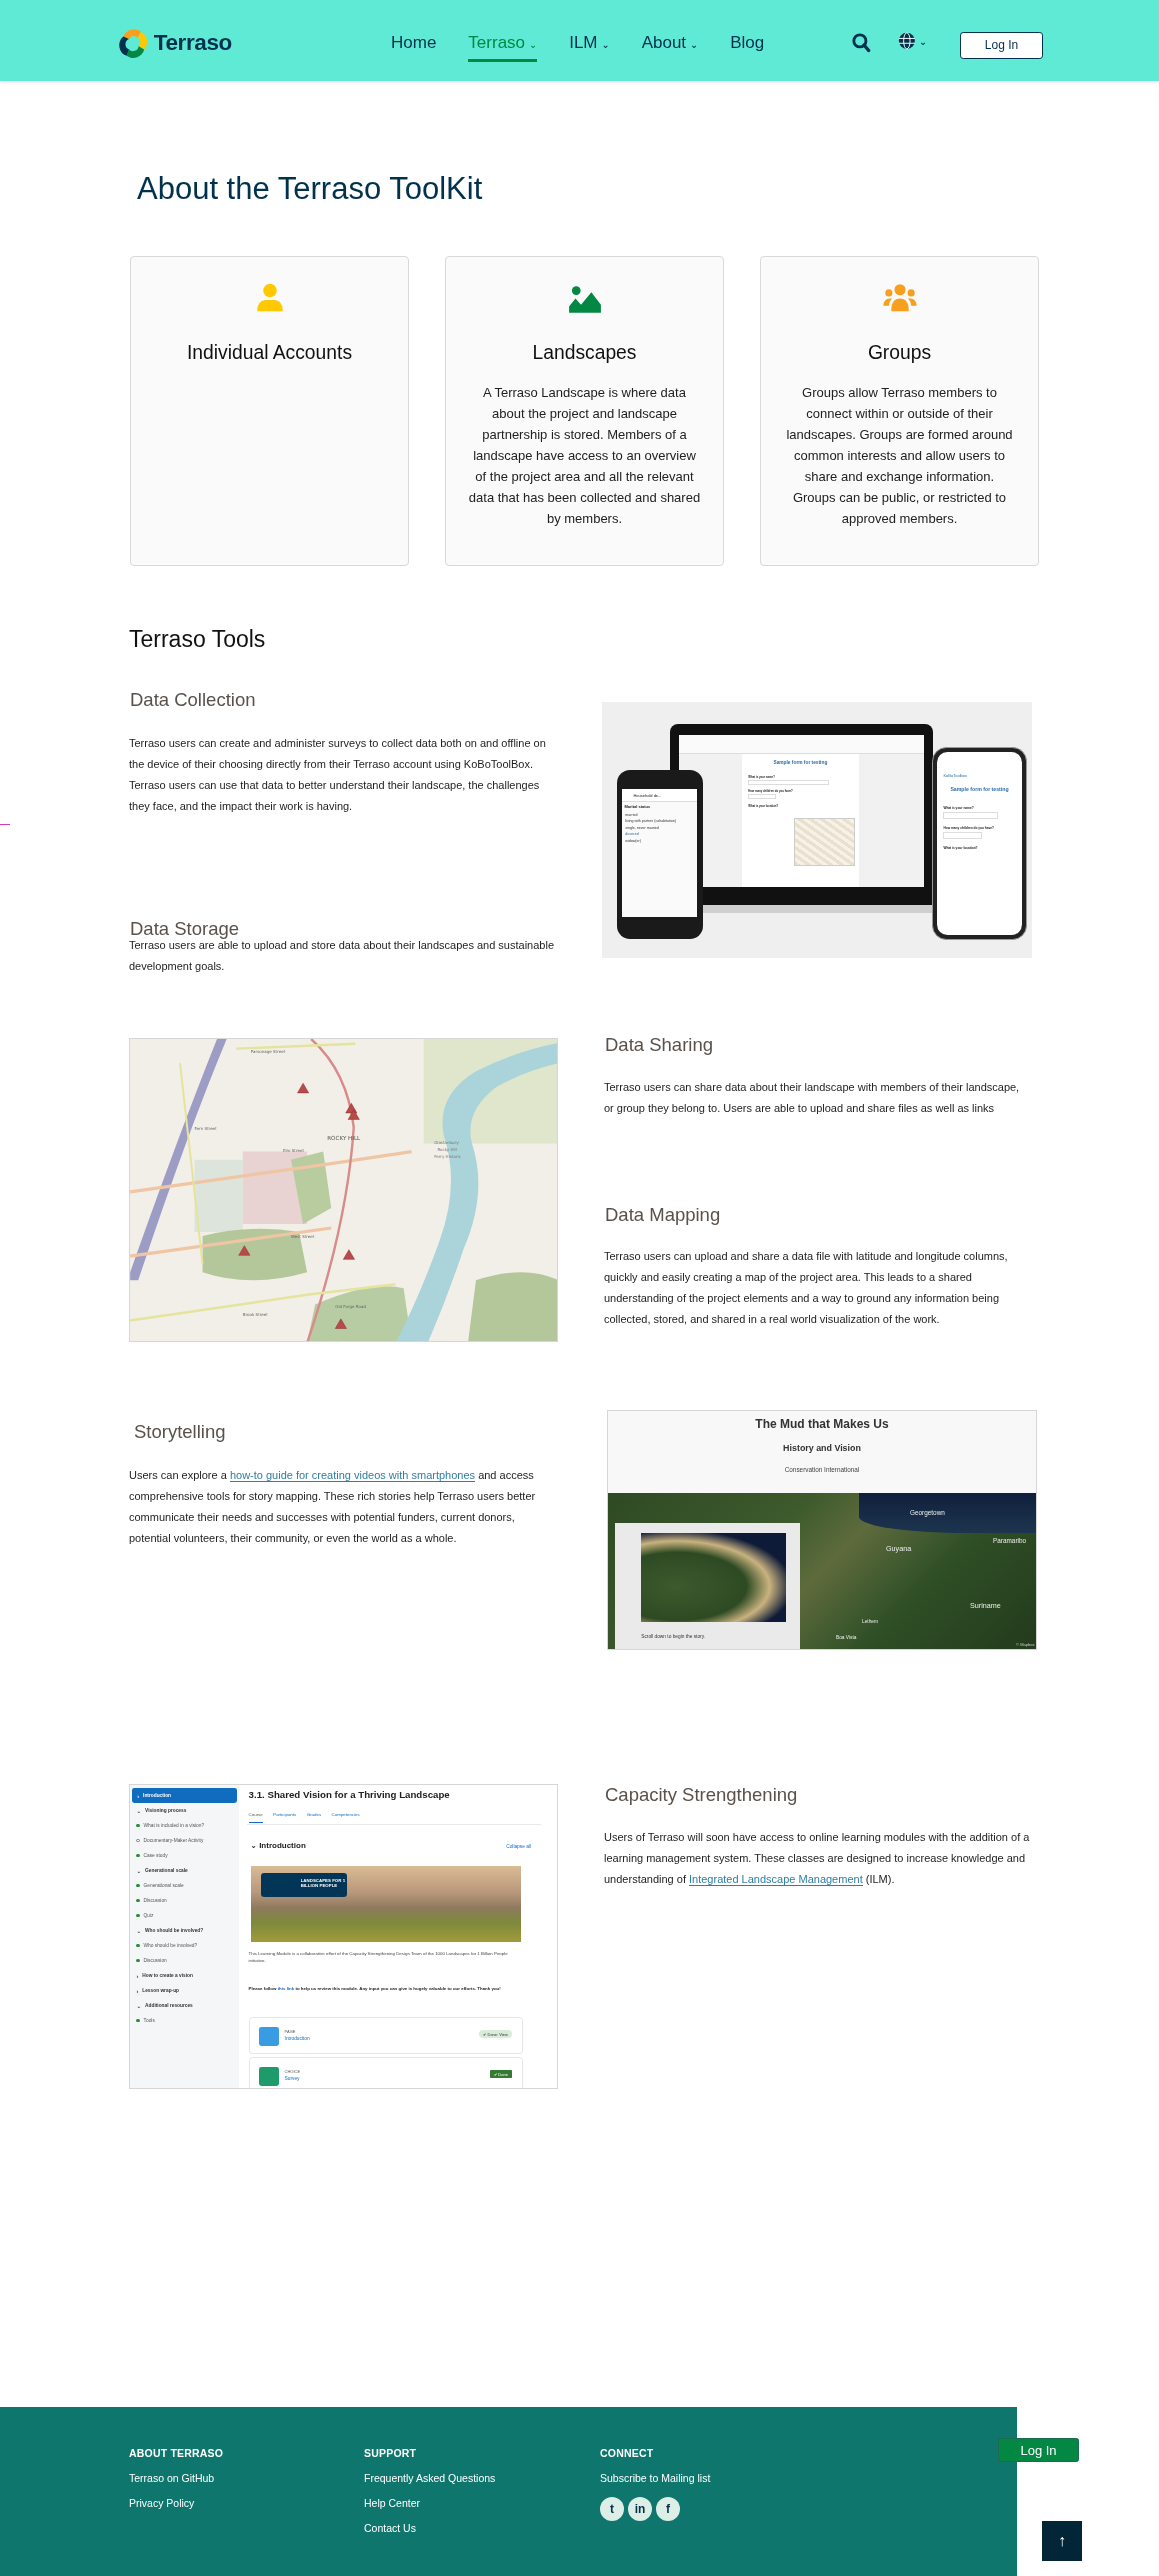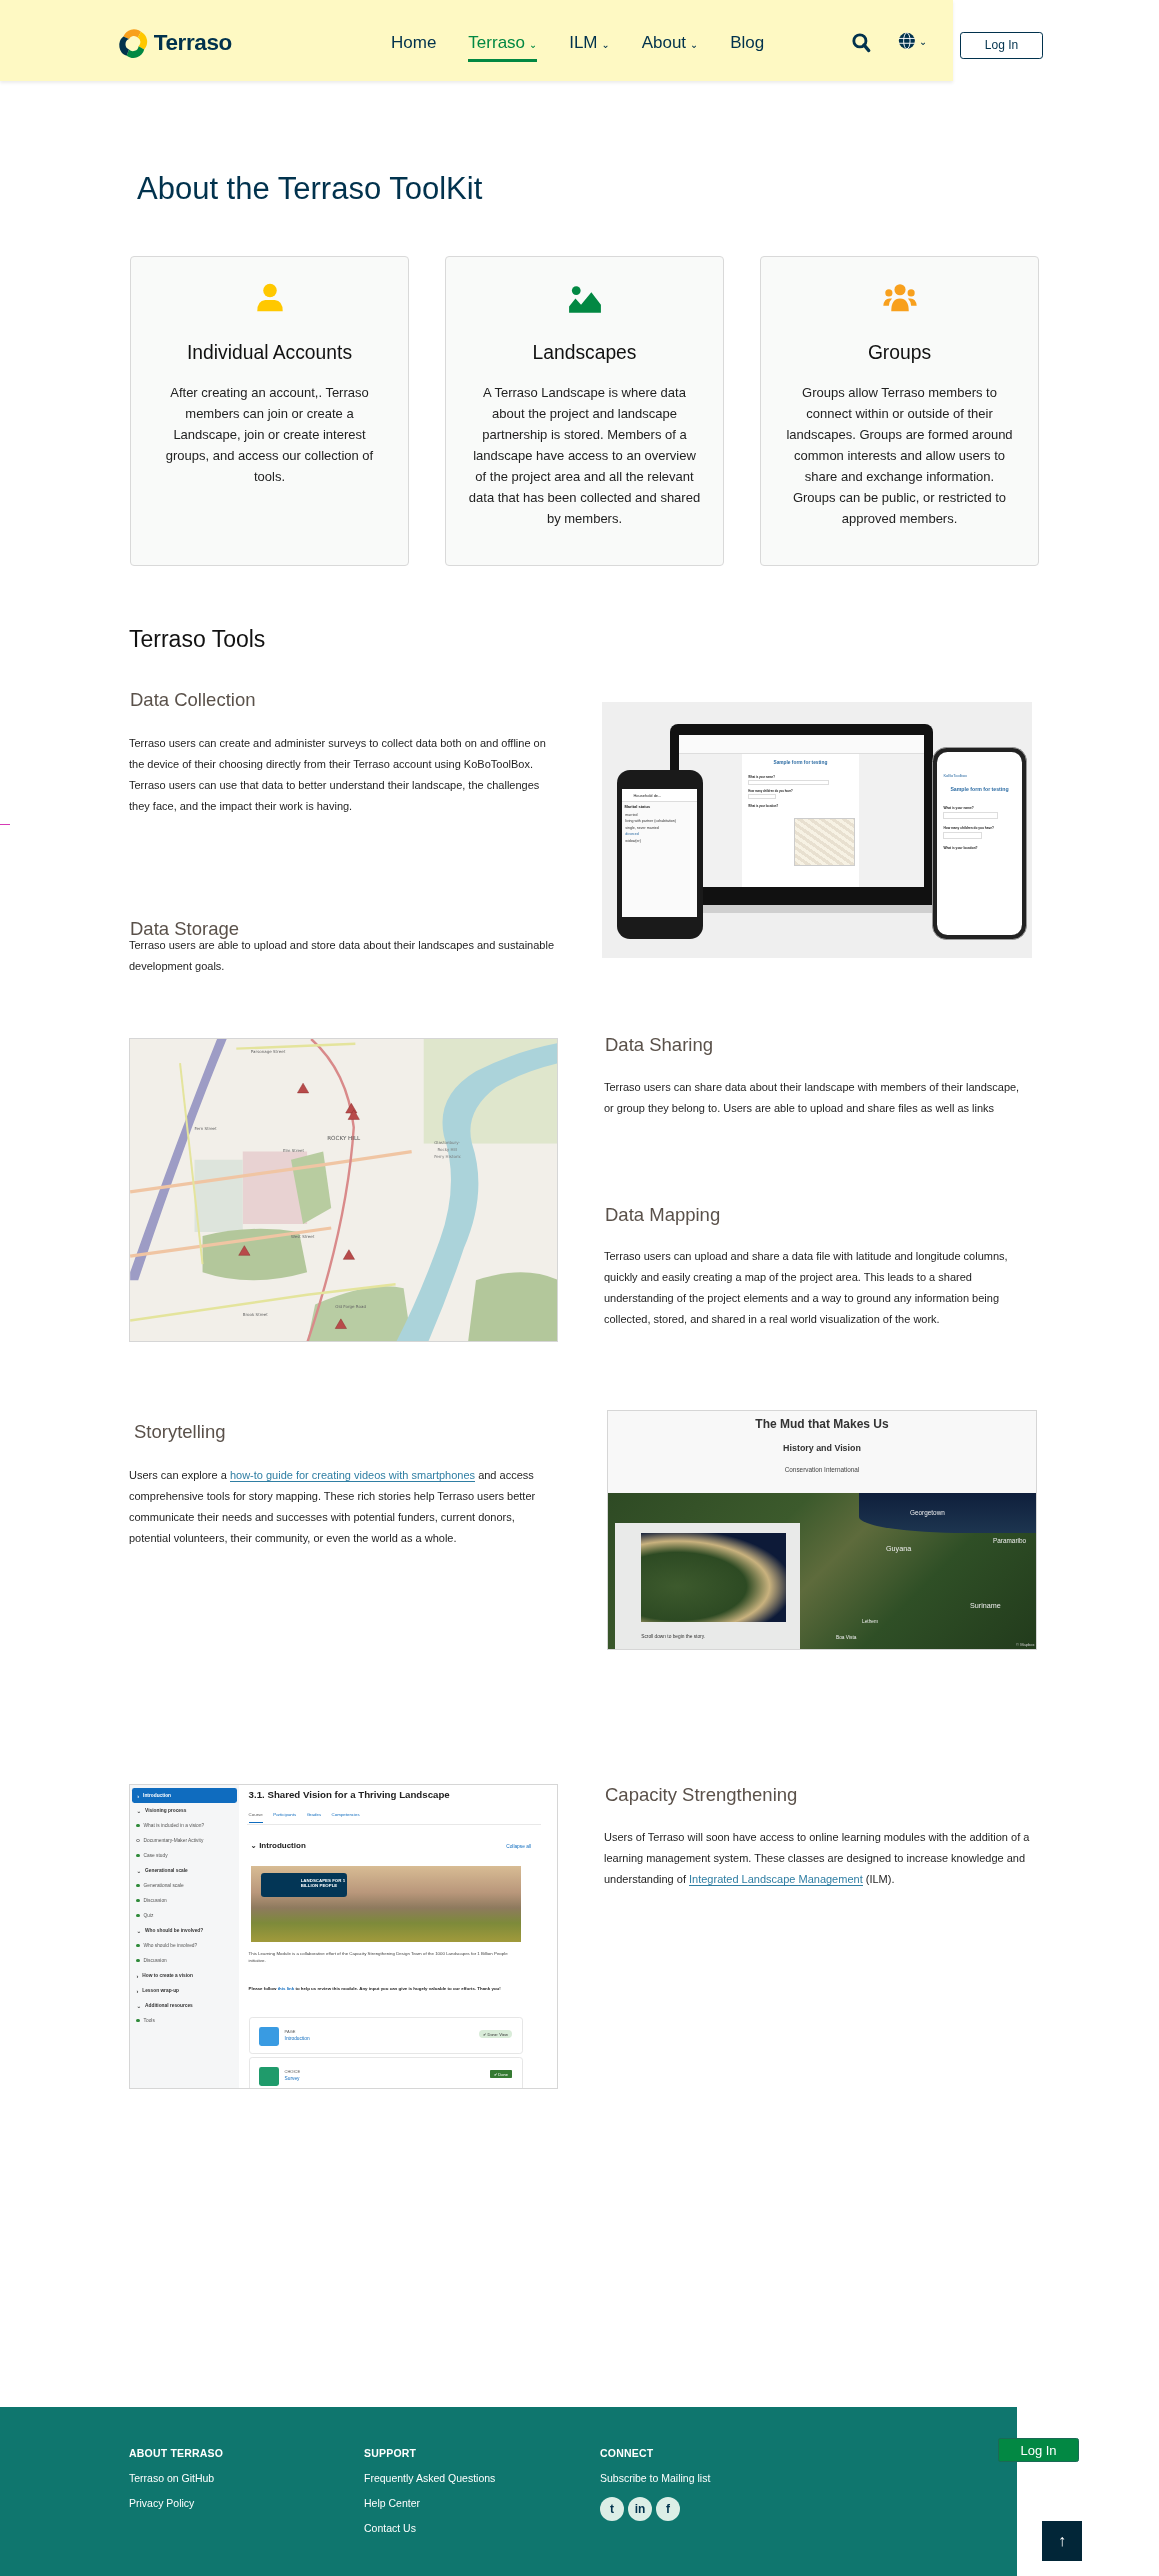--- a/index.html
+++ b/index.html
@@ -1,20 +1,20 @@
 <!DOCTYPE html>
 <html style="font-size:13px"><head>
 <meta charset="utf-8">
 <style>
   * { box-sizing: border-box; margin: 0; padding: 0; }
   html, body { width: 1159px; background: #ffffff; }
   body { font-family: "Liberation Sans", "DejaVu Sans", sans-serif; color: #1d1d1d; position: relative; height: 2576px; overflow: hidden; }
 
   
-  .header { position: absolute; top: 0; left: 0; width: 953px; height: 81px; background: #fef9c3; box-shadow: 0 1.6px 3.2px rgba(0,0,0,0.08); z-index: 5; }
+  .header { position: absolute; top: 0; left: 0; width: 1159px; height: 81px; background: #5eead4; box-shadow: 0 1.6px 3.2px rgba(0,0,0,0.08); z-index: 5; }
   .logo { position: absolute; left: 117px; top: 26.6px; display: flex; align-items: center; gap: 4.8px; text-decoration: none; }
   .logo-mark { width: 32px; height: 32px; }
   .logo-text { font-size: 22.5px; font-weight: 700; color: #01324d; letter-spacing: -0.4px; }
   .nav { position: absolute; top: 31px; left: 391px; display: flex; align-items: center; }
   .nav-item { font-size: 17px; color: #01324d; text-decoration: none; margin-right: 32px; display: flex; align-items: center; gap: 4px; position: relative; height: 24px; }
   .nav-item.active { color: #028843; }
   .nav-item.active::after { content: ""; position: absolute; left: 0; right: 0; bottom: -7.2px; height: 3.2px; background: #028843; }
   .chev { font-size: 9.7px; display: inline-block; transform: translateY(0.8px); }
   .nav-search { position: absolute; left: 851px; top: 32px; width: 21px; height: 21px; }
   .nav-lang { position: absolute; left: 898px; top: 32px; display: flex; align-items: center; gap: 3.2px; color: #01324d; }
@@ -145,21 +145,20 @@
 <div class="pink-mark"></div>
 
 <h1 class="about-title">About the Terraso ToolKit</h1>
 
 <div class="card" style="left:130px;">
   <svg class="icon" viewBox="0 0 44 44">
     <circle cx="22" cy="12" r="8.5" fill="#ffc800"></circle>
     <path d="M6 38 Q6 25 16 24 L28 24 Q38 25 38 38 Z" fill="#ffc800"></path>
   </svg>
   <h3>Individual Accounts</h3>
-  <p>After creating an account,. Terraso members can join or create a Landscape, join or create interest groups, and access our collection of tools.</p>
 </div>
 
 <div class="card" style="left:445px;">
   <svg class="icon" viewBox="0 0 44 44">
     <circle cx="11" cy="12" r="5.5" fill="#028843"></circle>
     <path d="M2 40 L2 32 L10 22 L17 30 L30 14 L42 30 L42 40 Z" fill="#028843"></path>
   </svg>
   <h3>Landscapes</h3>
   <p>A Terraso Landscape is where data about the project and landscape partnership is stored. Members of a landscape have access to an overview of the project area and all the relevant data that has been collected and shared by members.</p>
 </div>

